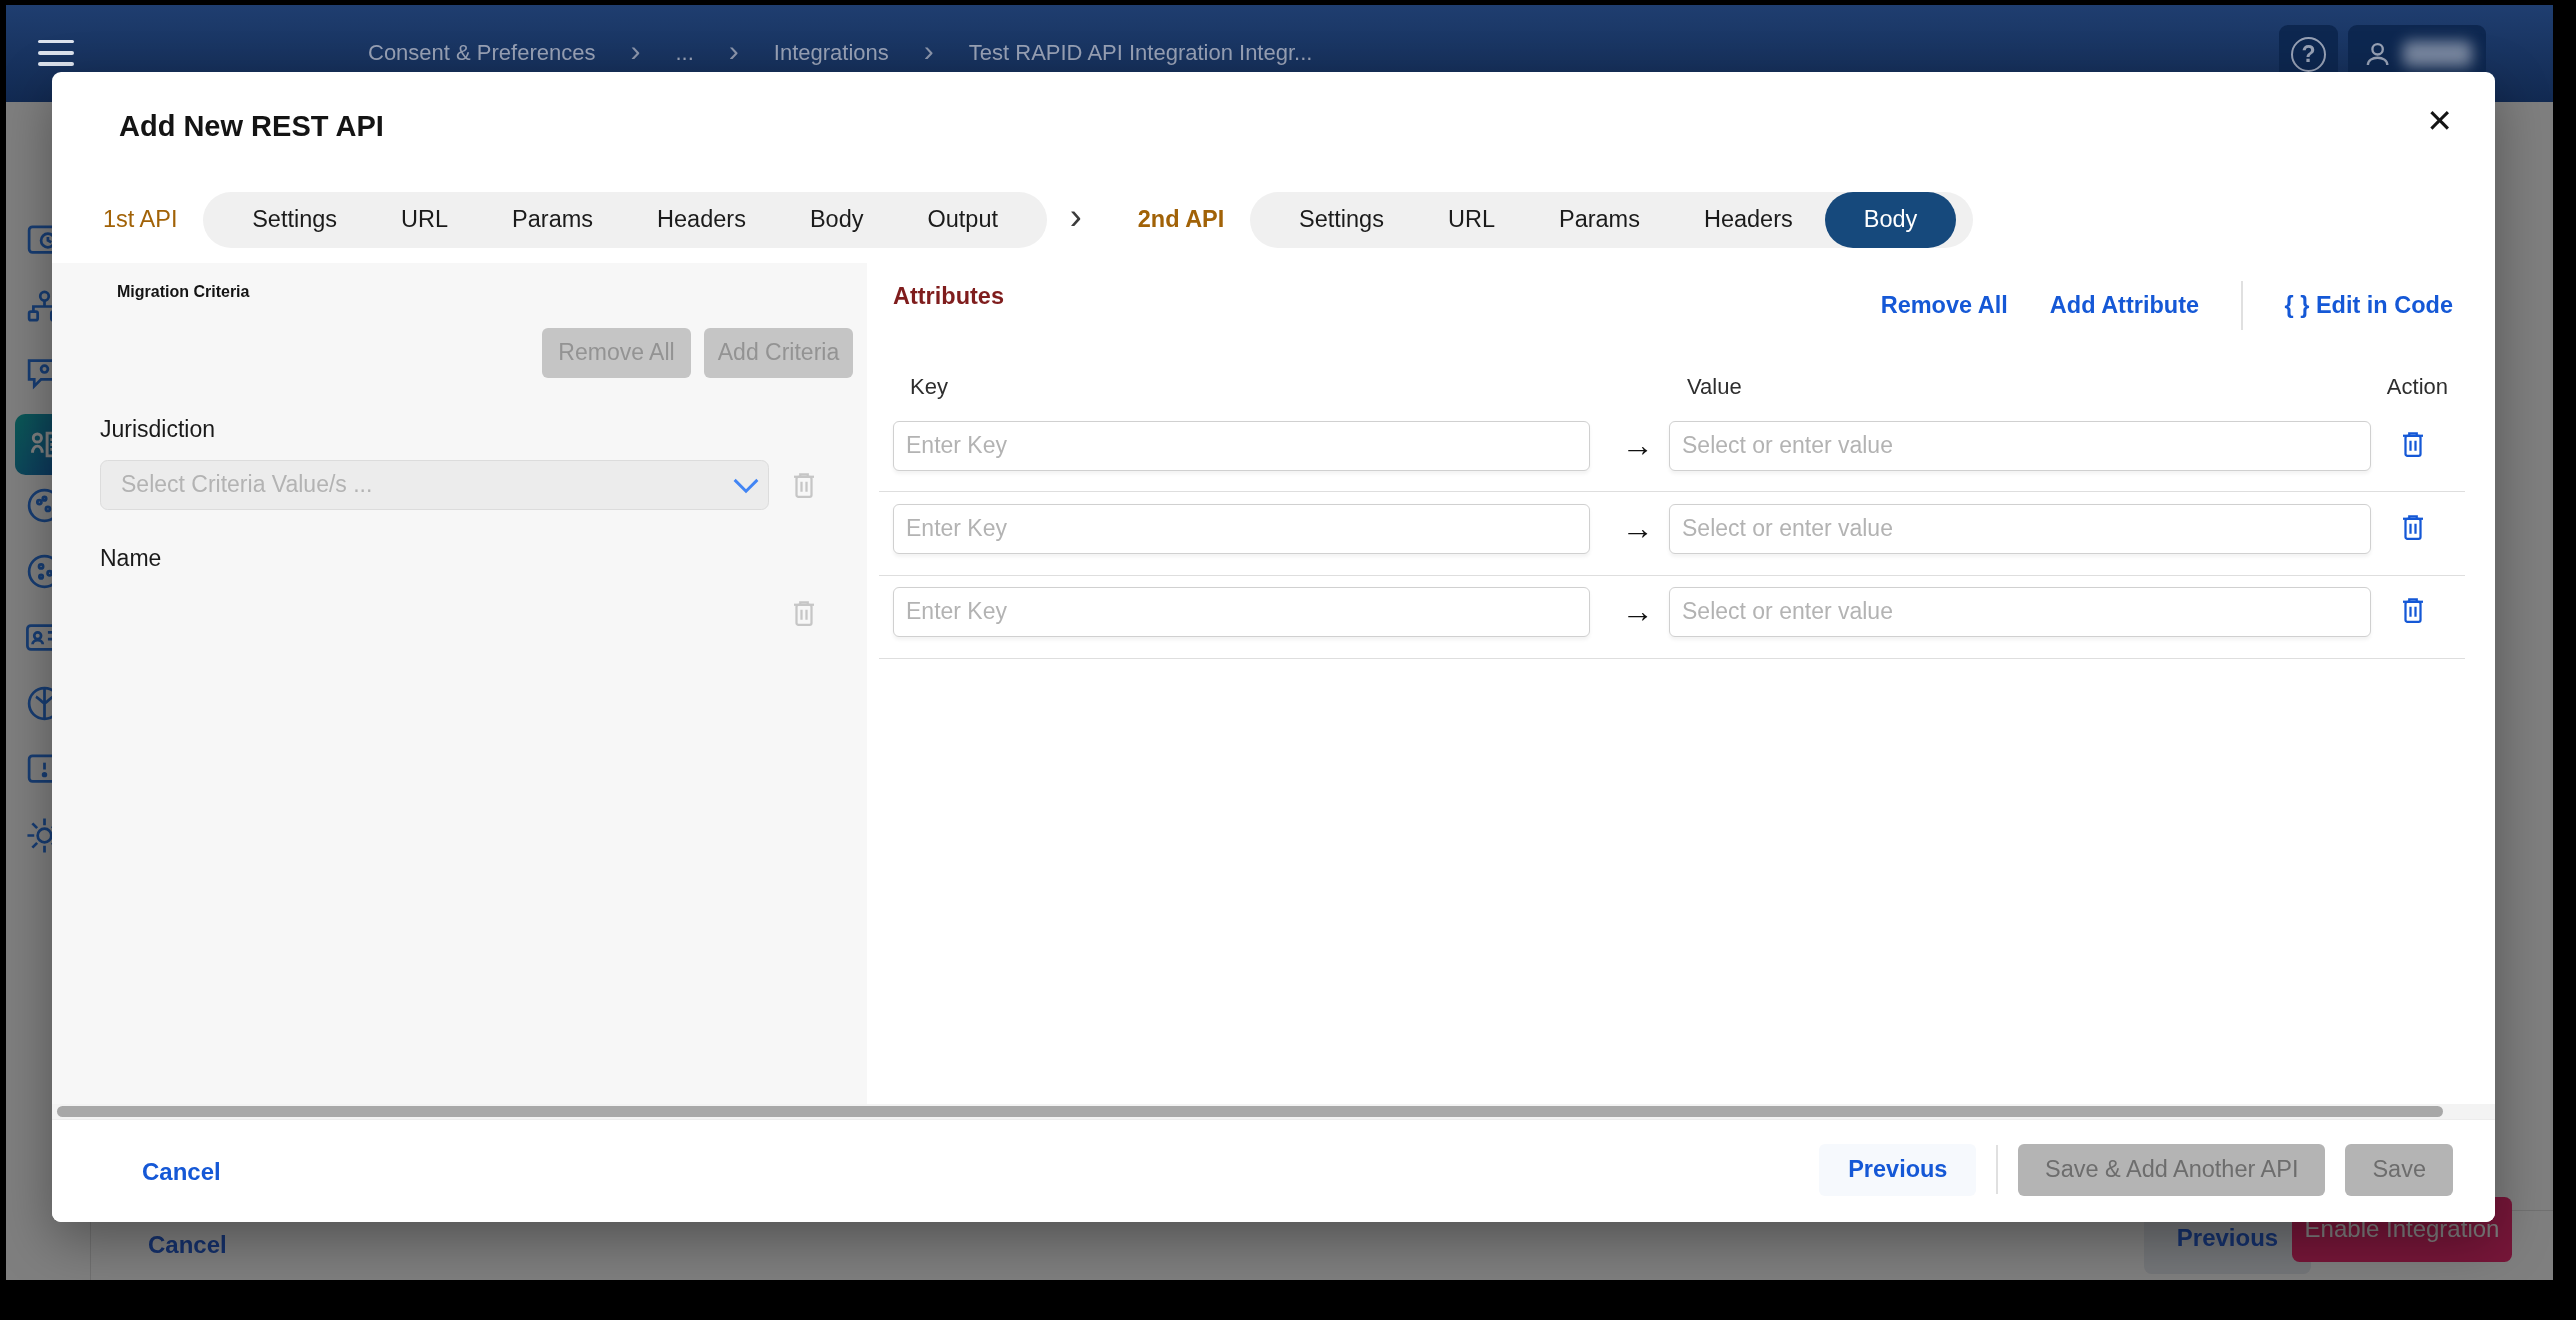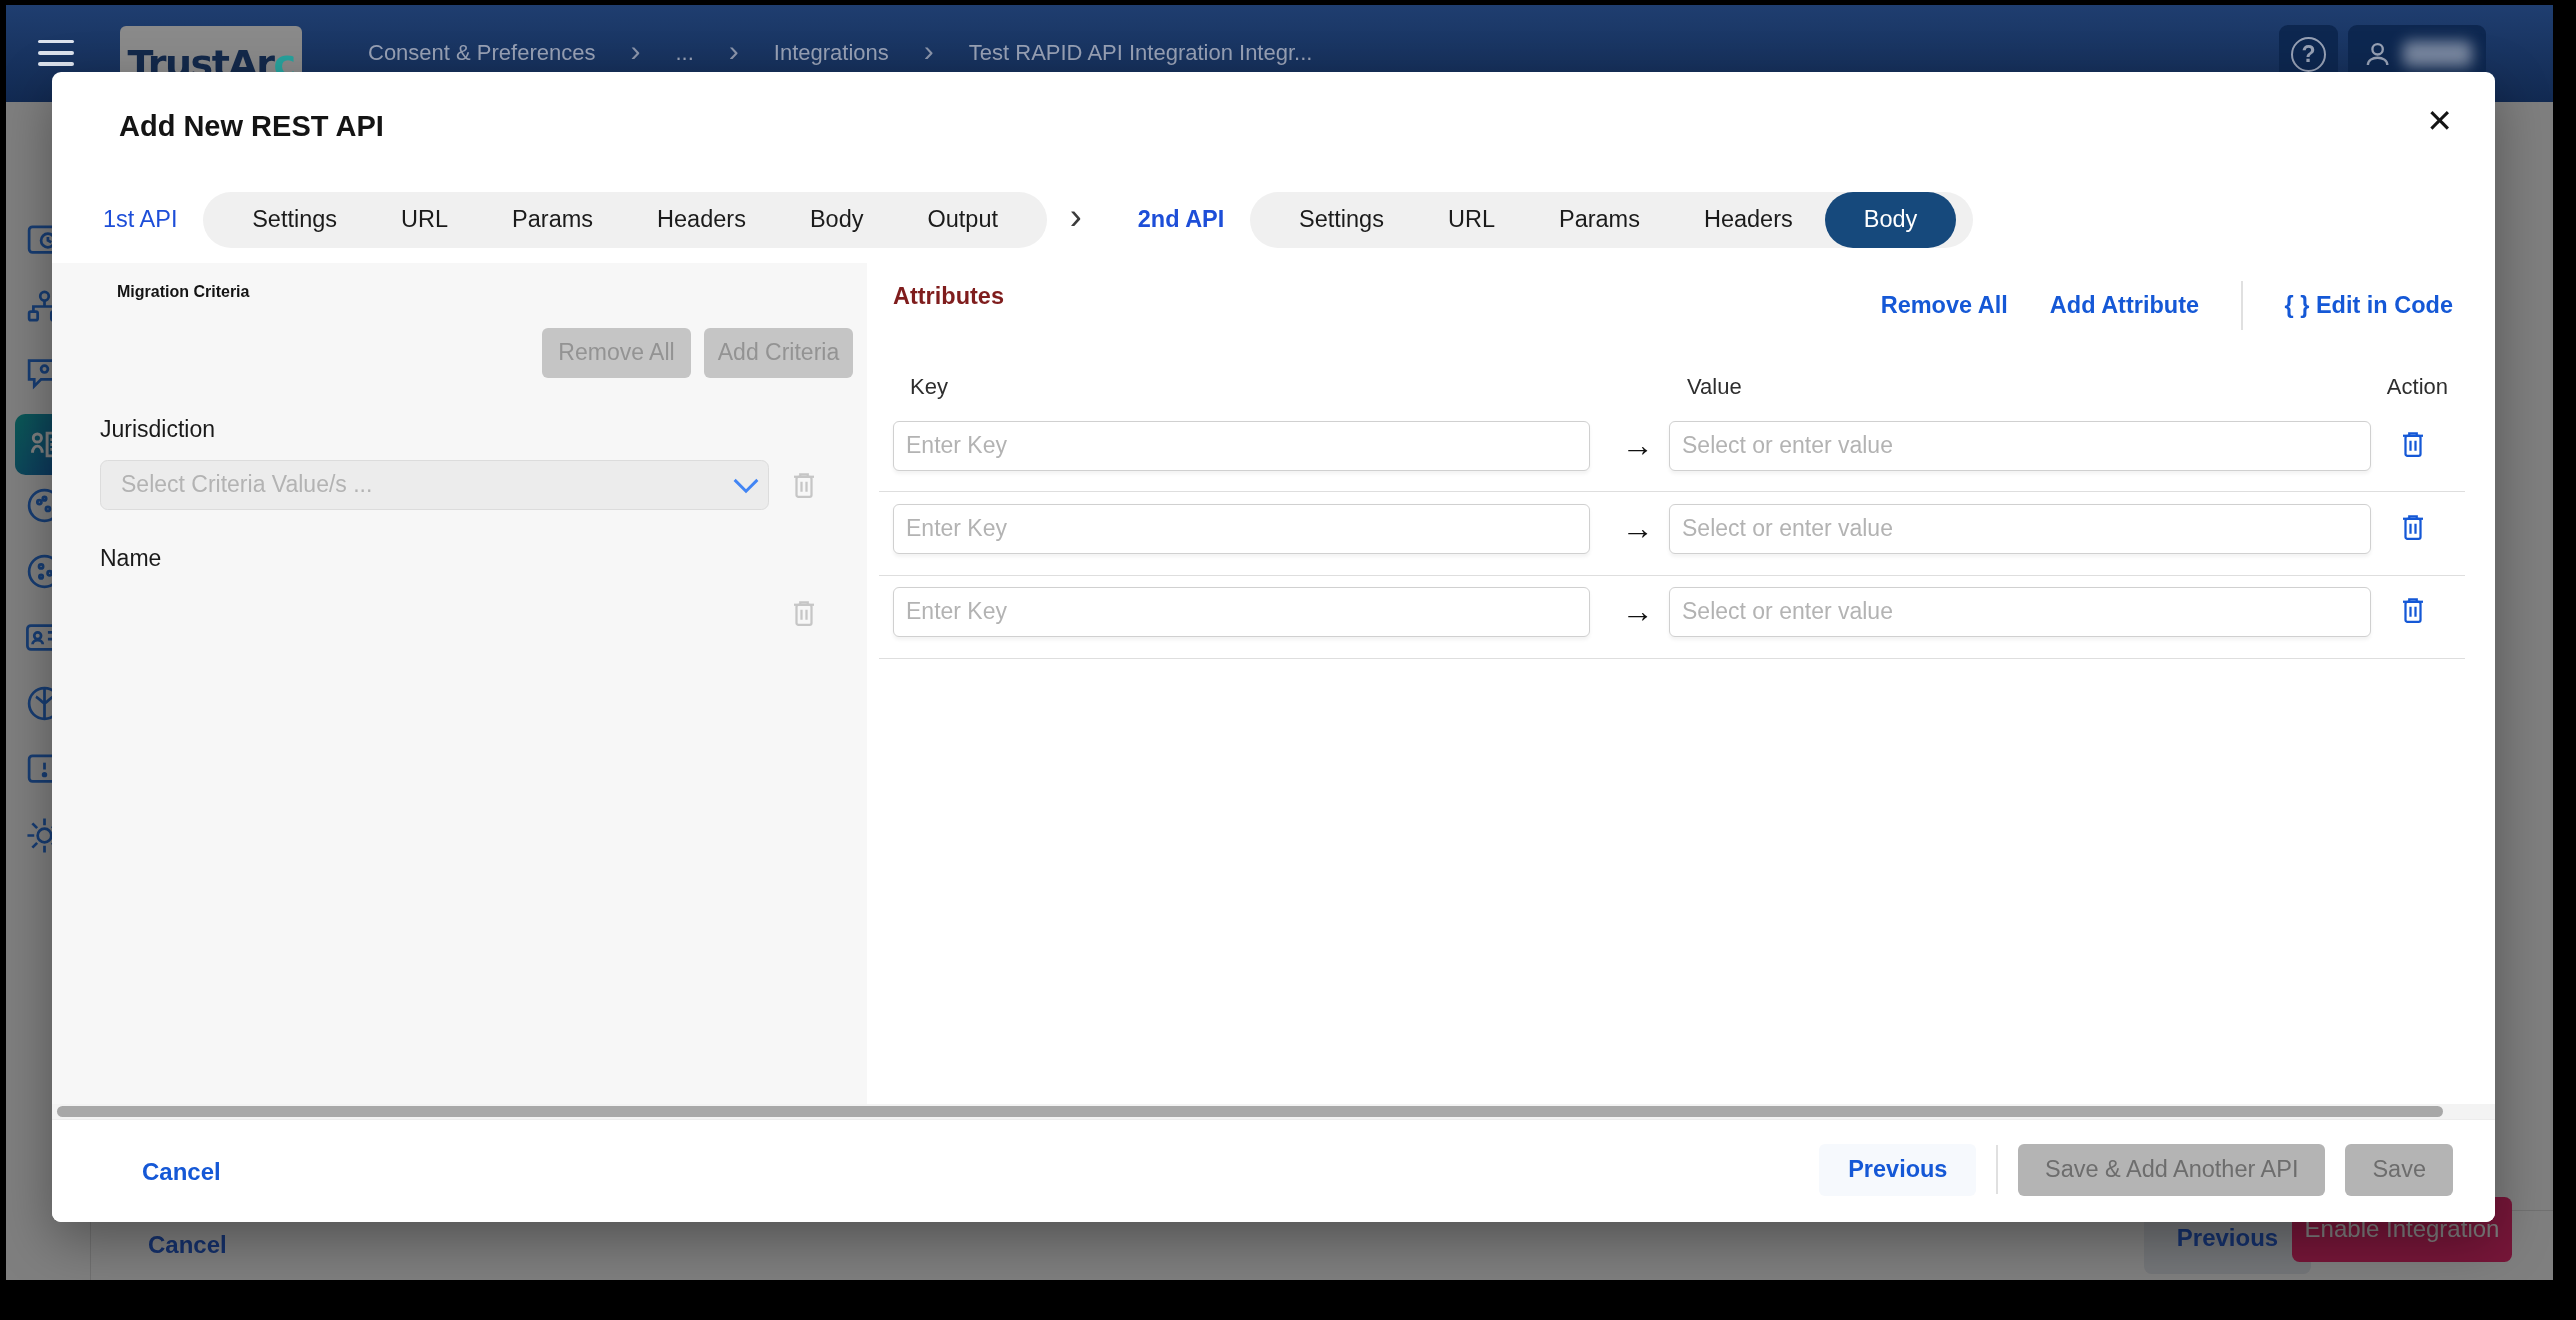--- a/index.html
+++ b/index.html
@@ -46,21 +46,21 @@
                justify-content:center; z-index:1; cursor:pointer; }
   .overlay { position:absolute; left:0; top:97px; right:0; bottom:0; background:rgba(0,0,0,0.5); z-index:2; }
 
   
   .modal { position:absolute; left:46px; top:67px; width:2443px; height:1150px; background:#fff;
            border-radius:9px; z-index:4; box-shadow:0 18px 53px rgba(0,0,0,0.35); overflow:hidden; }
   .modal-title { position:absolute; left:67px; top:38px; font-size:29px; font-weight:bold; color:#141414; }
   .modal-close { position:absolute; right:42px; top:33px; font-size:32px; color:#141414; cursor:pointer; line-height:1; }
 
   .tabbar { position:absolute; left:42px; top:120px; height:56px; display:flex; align-items:center; }
-  .tg-label { font-size:23.5px; color:#1d4ed8; margin:0 26px 0 9px; white-space:nowrap; }
+  .tg-label { font-size:23.5px; color:#a16207; margin:0 26px 0 9px; white-space:nowrap; }
   .tg-label.bold { font-weight:bold; margin-left:33px; }
   .pill-group { display:flex; align-items:center; background:#f0f0f0; border-radius:28px; height:56px; padding:0 16.7px; }
   .tab { padding:0 32px; font-size:23.5px; color:#1b1b1b; cursor:pointer; white-space:nowrap;
          height:56px; display:flex; align-items:center; }
   .tab.active { background:#16497c; color:#fff; border-radius:28px; padding:0 39px; }
   .tab-sep { font-size:36px; color:#3c3c3c; margin:0 23px 6px 23px; }
 
   .panel-left { position:absolute; left:0; top:191px; width:815px; height:841px; background:#f7f7f7; }
   .mc-title { position:absolute; left:65px; top:20px; font-size:16px; font-weight:bold; color:#141414; }
   .btn-gray { position:absolute; height:50px; background:#c5c5c5; border:none; border-radius:6px;
@@ -188,23 +188,20 @@
   <div class="bg-enable">Enable Integration</div>
 
   <div class="overlay"></div>
 
   <div class="navbar">
     <div class="hamburger">
       <div class="bar"></div>
         <div class="bar"></div>
         <div class="bar"></div>
     </div>
-    <div class="logo-box">
-      <span class="logo-text"><span>TrustAr</span><span class="logo-teal">c</span></span>
-    </div>
     <div class="breadcrumb">
       <span>Consent &amp; Preferences</span>
       <span class="bc-sep">›</span>
       <span>...</span>
       <span class="bc-sep">›</span>
       <span>Integrations</span>
       <span class="bc-sep">›</span>
       <span>Test RAPID API Integration Integr...</span>
     </div>
     <div class="nav-help">

